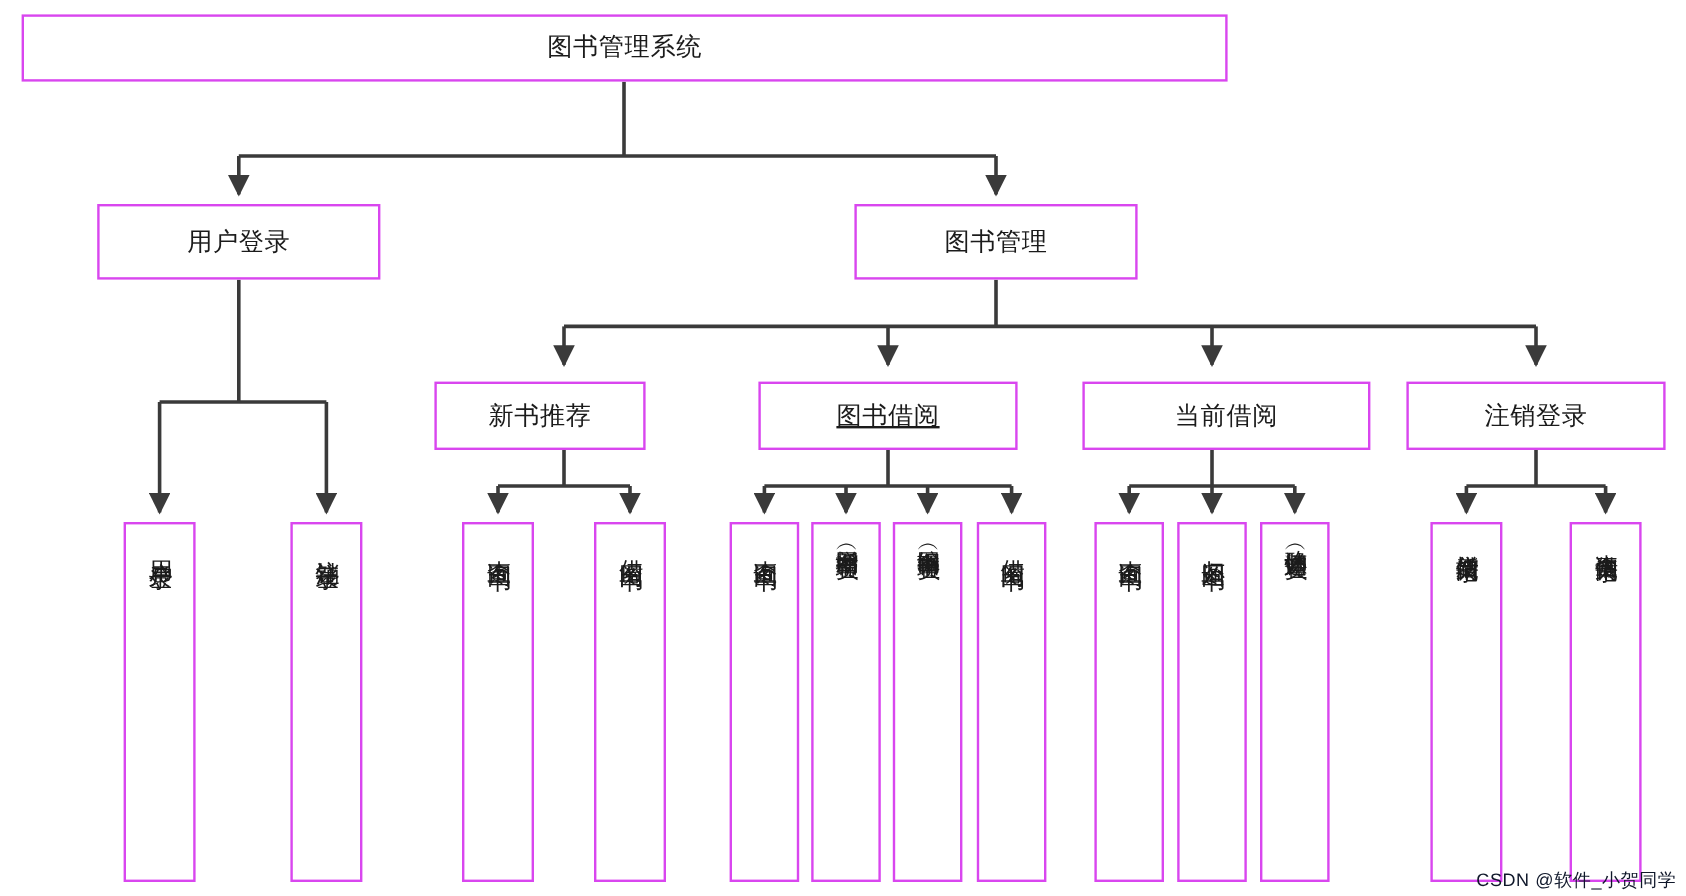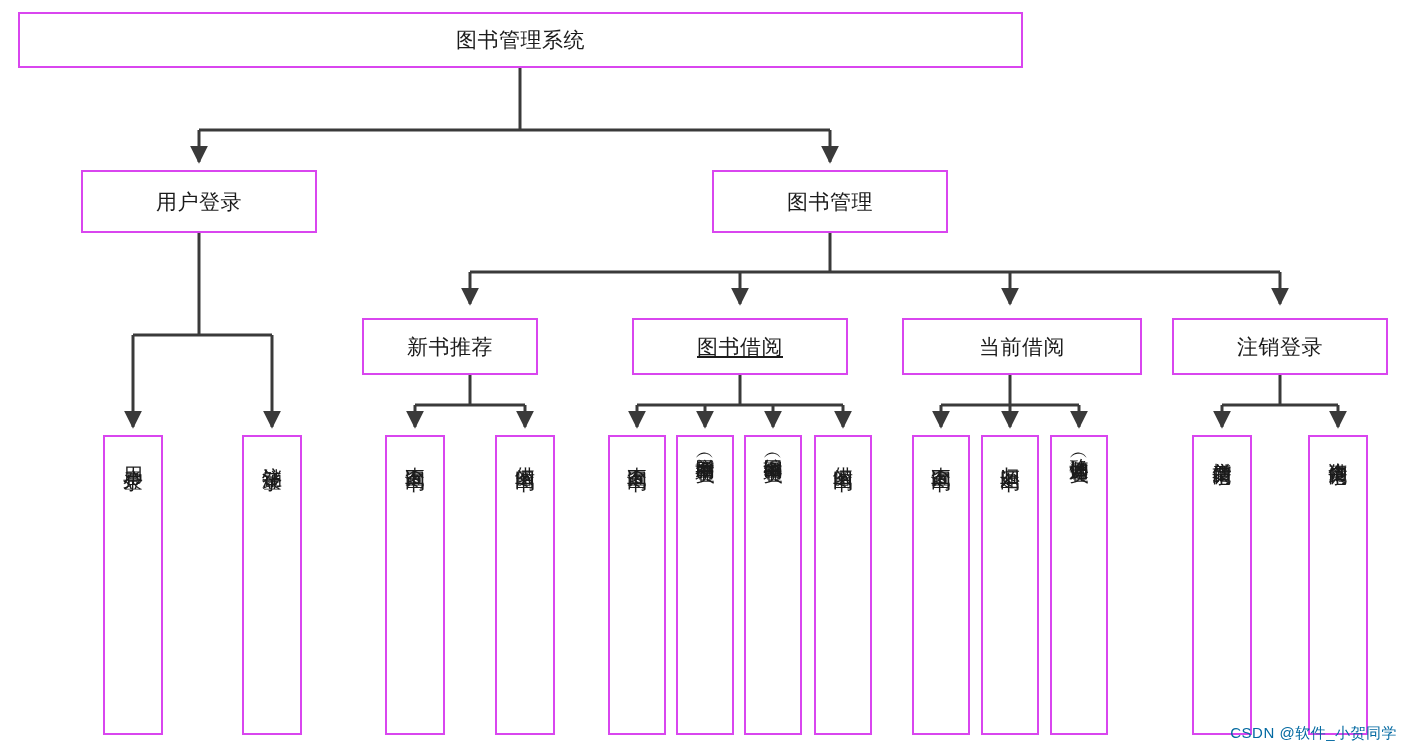--- a/index.html
+++ b/index.html
@@ -62,21 +62,21 @@
   }
   .node.v.tall .label {
     font-size: 19px;
     letter-spacing: 1px;
   }
   #watermark {
     position: absolute;
     right: 8px;
     bottom: 4px;
     font-size: 15px;
-    color: #0369a1;
+    color: #0f172a;
     letter-spacing: 0.5px;
     white-space: nowrap;
   }
 </style>
 </head>
 <body>
 
 <div id="diagram-root">
 
   <svg id="wires" viewBox="0 0 1405 747" xmlns="http://www.w3.org/2000/svg">

